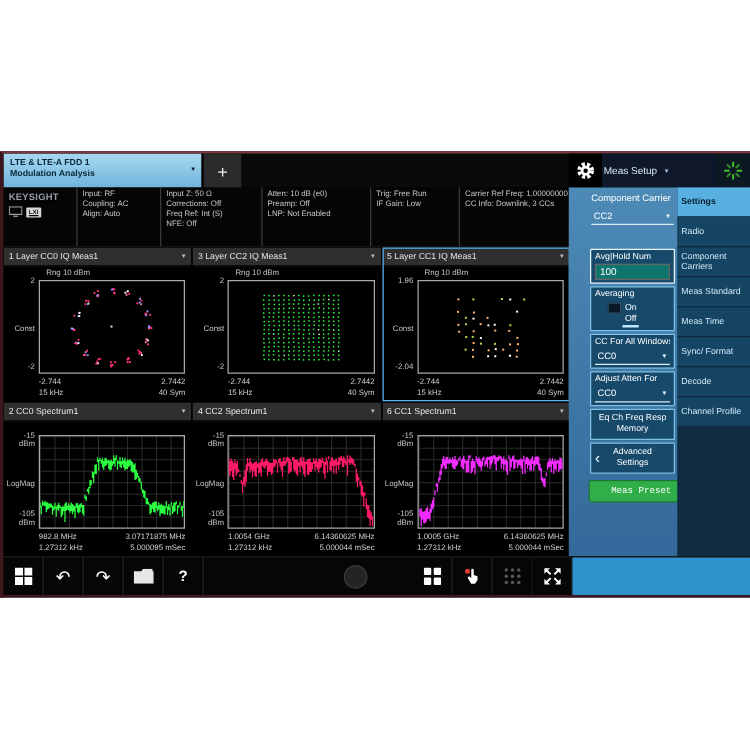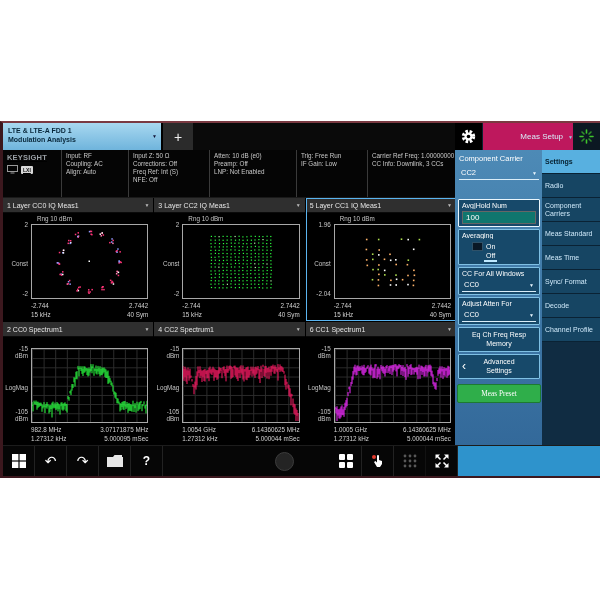--- a/index.html
+++ b/index.html
@@ -12,22 +12,22 @@
   .tabbar{position:absolute;left:0;top:0;right:0;height:27px;background:#0a0a0a;display:flex;}
   .meas-tab{width:158px;height:100%;background:linear-gradient(#a8d8f0,#6fb4dc);color:#08283c;
             font-size:7px;font-weight:bold;line-height:8.5px;padding:4px 4px 0 5px;box-sizing:border-box;
             position:relative;}
   .meas-tab .tcaret{position:absolute;right:4px;top:9px;font-size:5px;color:#113;}
   .add-tab{width:30px;height:100%;background:#2b2b2b;border-left:2px solid #000;color:#eee;
            font-size:14px;display:flex;align-items:center;justify-content:center;}
   .tab-spacer{flex:1;}
   .tb-right{width:145px;height:100%;display:flex;}
   .gear-btn{width:27px;height:100%;background:#000;display:flex;align-items:center;justify-content:center;}
-  .ms-btn{flex:1;background:#be185d;border-left:1px solid #0c2230;color:#d8edf9;font-size:8px;
-          display:flex;align-items:center;justify-content:flex-end;gap:5px;}
+  .ms-btn{flex:1;background:#0f172a;border-left:1px solid #0c2230;color:#d8edf9;font-size:8px;
+          display:flex;align-items:center;justify-content:flex-start;gap:5px;}
   .ms-btn .ddc{font-size:5px;color:#9cc6de;}
   .busy{width:27px;height:100%;background:#0c1822;display:flex;align-items:center;justify-content:center;}
   
   .infobar{position:absolute;left:0;top:27px;width:453px;height:48px;background:#050505;display:flex;
            border-bottom:1px solid #1a1a1a;box-sizing:border-box;}
   .brand{width:58px;padding:3px 2px 0 4px;box-sizing:border-box;text-decoration:underline;}
   .brand .bname{color:#9aa0a6;font-size:7.5px;font-weight:bold;letter-spacing:0.2px;}
   .brand .brow{display:flex;align-items:center;gap:3px;margin-top:3px;}
   .lxi{background:#d8d8d8;color:#111;font-size:5px;font-weight:bold;padding:1px 2px;border-radius:1px;}
   .scol{padding:2px 4px;border-left:1px solid #3a3a3a;color:#c9c9c9;font-size:6.3px;line-height:8px;
@@ -51,40 +51,40 @@
   .ylab{position:absolute;left:0;width:25px;text-align:right;font-size:6.3px;color:#c6c6c6;}
   .yt1{top:8px;}.yt2{top:15px;}.ym{top:47px;}
   .const .yb1{bottom:24px;}
   .spec .yb1{bottom:30px;}.spec .yb2{bottom:23px;}
   .xr{position:absolute;left:28px;right:5px;display:flex;justify-content:space-between;
       font-size:6.3px;color:#d2d2d2;white-space:nowrap;}
   .xr1{bottom:12px;}.xr2{bottom:3px;}
   
   .sidebar{position:absolute;right:0;top:27px;width:145px;height:295px;
            background:linear-gradient(#4d8ab6,#33699a);display:flex;}
-  .sb-left{width:87px;box-sizing:border-box;padding:1px 1px 0 2px;}
+  .sb-left{width:87px;box-sizing:border-box;padding:1px 1px 0 16px;}
   .cc-block{height:46px;padding:3px 2px 0 2px;box-sizing:border-box;}
   .cc-label{color:#fff;font-size:7.5px;margin-bottom:4px;}
   .dd{display:flex;justify-content:space-between;align-items:center;border-bottom:1px solid #d9edf8;
       color:#fff;font-size:7.5px;padding:1px 2px 2px 2px;}
   .dd .ddc{font-size:5px;color:#e8f5fd;}
   .ctl{border:1px solid #7fc0e4;background:#17496a;color:#fff;font-size:7px;
        margin:2px 1px;padding:2px 3px;border-radius:1px;}
   .ctl.hot{border-color:#eaf6fd;}
   .ctl-label{margin-bottom:2px;white-space:nowrap;overflow:hidden;}
   .num{background:#0f766e;border:1px solid #666;color:#fff;font-size:8px;padding:1px 3px;}
   .opt{display:flex;align-items:center;gap:3px;padding:1px 0 0 10px;font-size:7px;}
   .opt .box{display:inline-block;width:9px;height:7px;background:#0a1826;border:1px solid #2f5168;}
   .opt.off{padding-left:22px;}
   .opt.off .sel{border-bottom:2px solid #bfe9ff;padding:0 2px 1px 2px;}
   .ctl.btn{text-align:center;line-height:8.5px;padding:3px 2px;position:relative;}
   .ctl.btn .chev{position:absolute;left:3px;top:50%;transform:translateY(-58%);font-size:12px;color:#fff;}
   .preset{display:block;width:84px;margin:5px auto 0 auto;background:#2fae4a;border:1px solid #1d7a32;
           color:#fff;font-size:7.3px;text-align:center;padding:4px 2px;border-radius:2px;
-          font-family:Liberation Serif, serif;}
+          font-family:Liberation Mono, monospace;}
   .sb-tabs{width:58px;background:#102c42;display:flex;flex-direction:column;}
   .sbtab{min-height:24px;background:#164563;border-bottom:1px solid #0a2234;color:#cfe9fa;font-size:7px;
          line-height:8px;display:flex;align-items:center;padding:2px 3px;box-sizing:border-box;}
   .sbtab.selected{background:#58b0e0;color:#06202f;font-weight:bold;}
   .sb-fill{flex:1;background:#102c42;}
   
   .taskbar{position:absolute;left:0;bottom:0;width:600px;height:31px;background:#060606;display:flex;
            align-items:stretch;border-top:1px solid #1c1c1c;box-sizing:border-box;}
   .tbtn{width:31px;display:flex;align-items:center;justify-content:center;border-right:1px solid #222;
         color:#fff;font-size:14px;}

